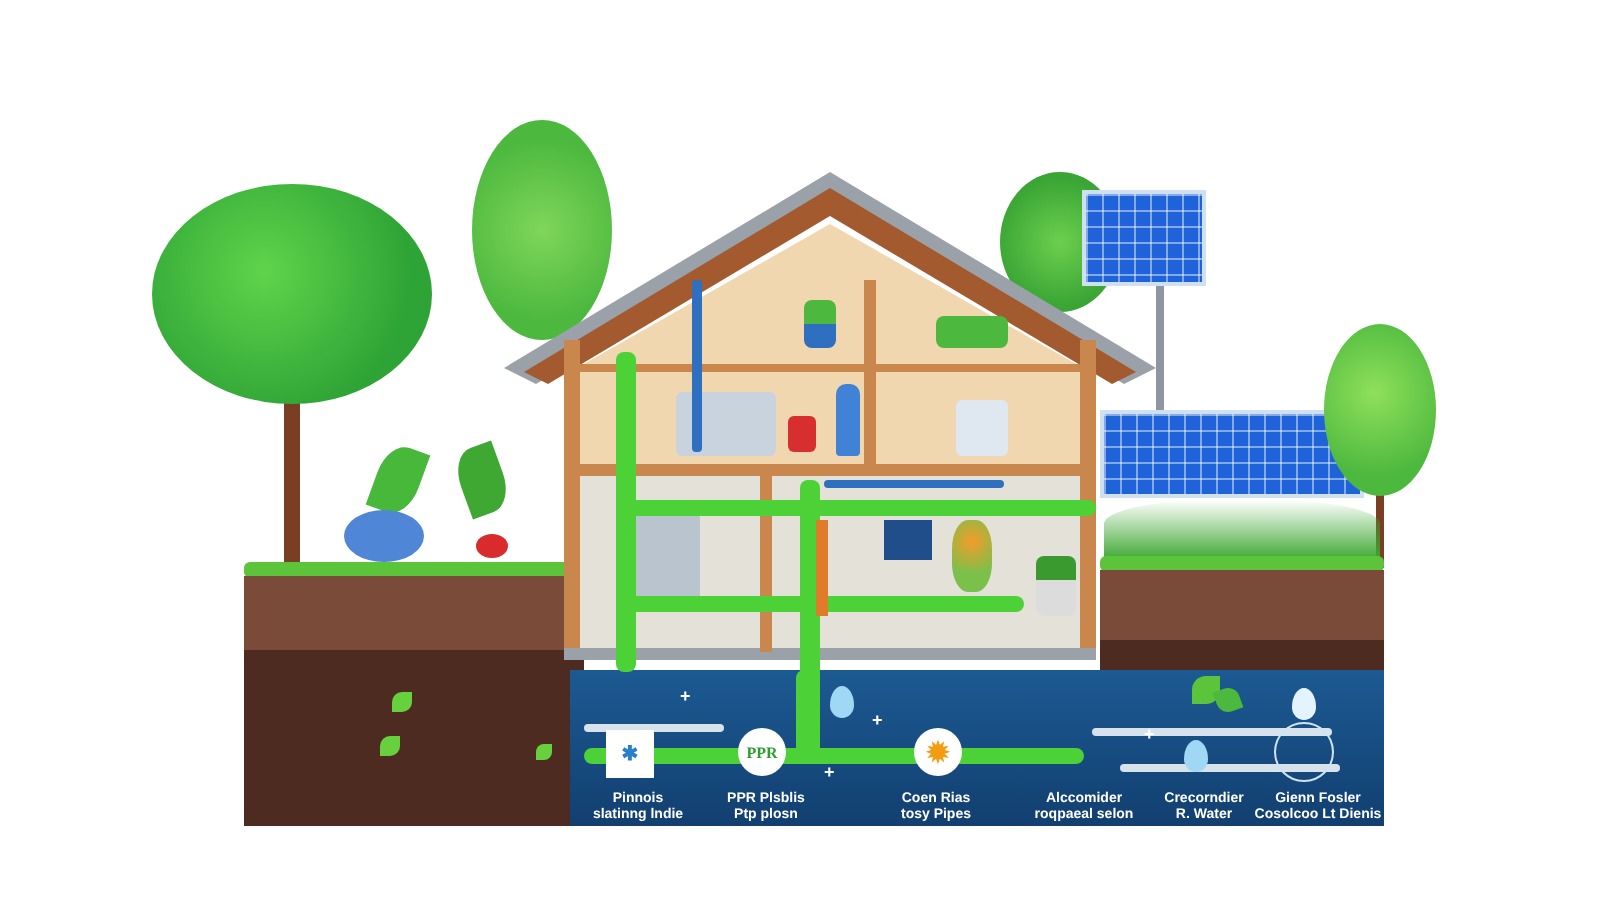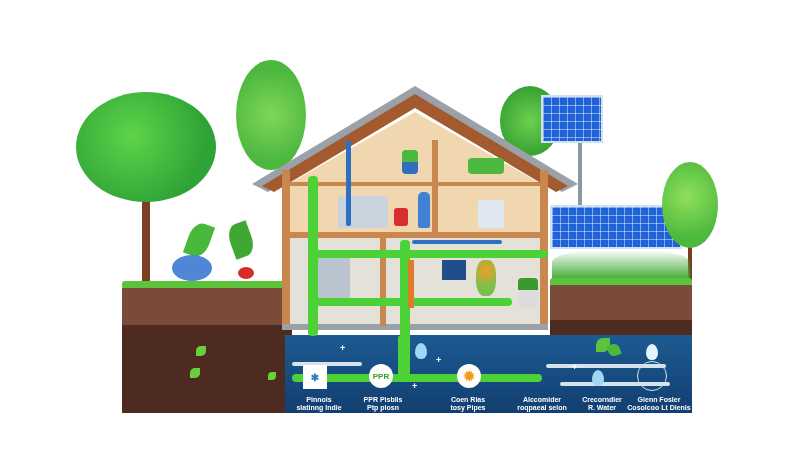--- a/index.html
+++ b/index.html
@@ -114,21 +114,21 @@
 <div class="pipe-w" style="left:546px;top:364px;width:120px;height:4px;"></div>
 <div class="pipe-w" style="left:560px;top:382px;width:110px;height:4px;"></div>
 <div class="plus" style="left:340px;top:343px;">+</div>
 <div class="plus" style="left:436px;top:355px;">+</div>
 <div class="plus" style="left:412px;top:381px;">+</div>
 <div class="plus" style="left:572px;top:362px;">+</div>
 
 <div class="abs" style="left:303px;top:365px;width:24px;height:24px;background:#ffffff;display:flex;align-items:center;justify-content:center;">
   <span style="color:#2a7fc9;font-size:10px;font-weight:bold;">✱</span>
 </div>
-<div class="badge" style="left:369px;top:364px;">
+<div class="badge" style="left:369px;top:364px;font-family:Liberation Serif, serif;">
     <span>PPR</span>
   </div>
 <div class="badge" style="left:457px;top:364px;">
     <span style="color:#f39c12;font-size:14px;">✹</span>
   </div>
 
 <div class="drop" style="left:415px;top:343px;"></div>
 <div class="drop" style="left:592px;top:370px;"></div>
 <div class="drop" style="left:646px;top:344px;background:#e4f4ff;"></div>
 <div class="abs" style="left:637px;top:361px;width:28px;height:28px;border:1px solid #cfe3f5;border-radius:50%;"></div>

